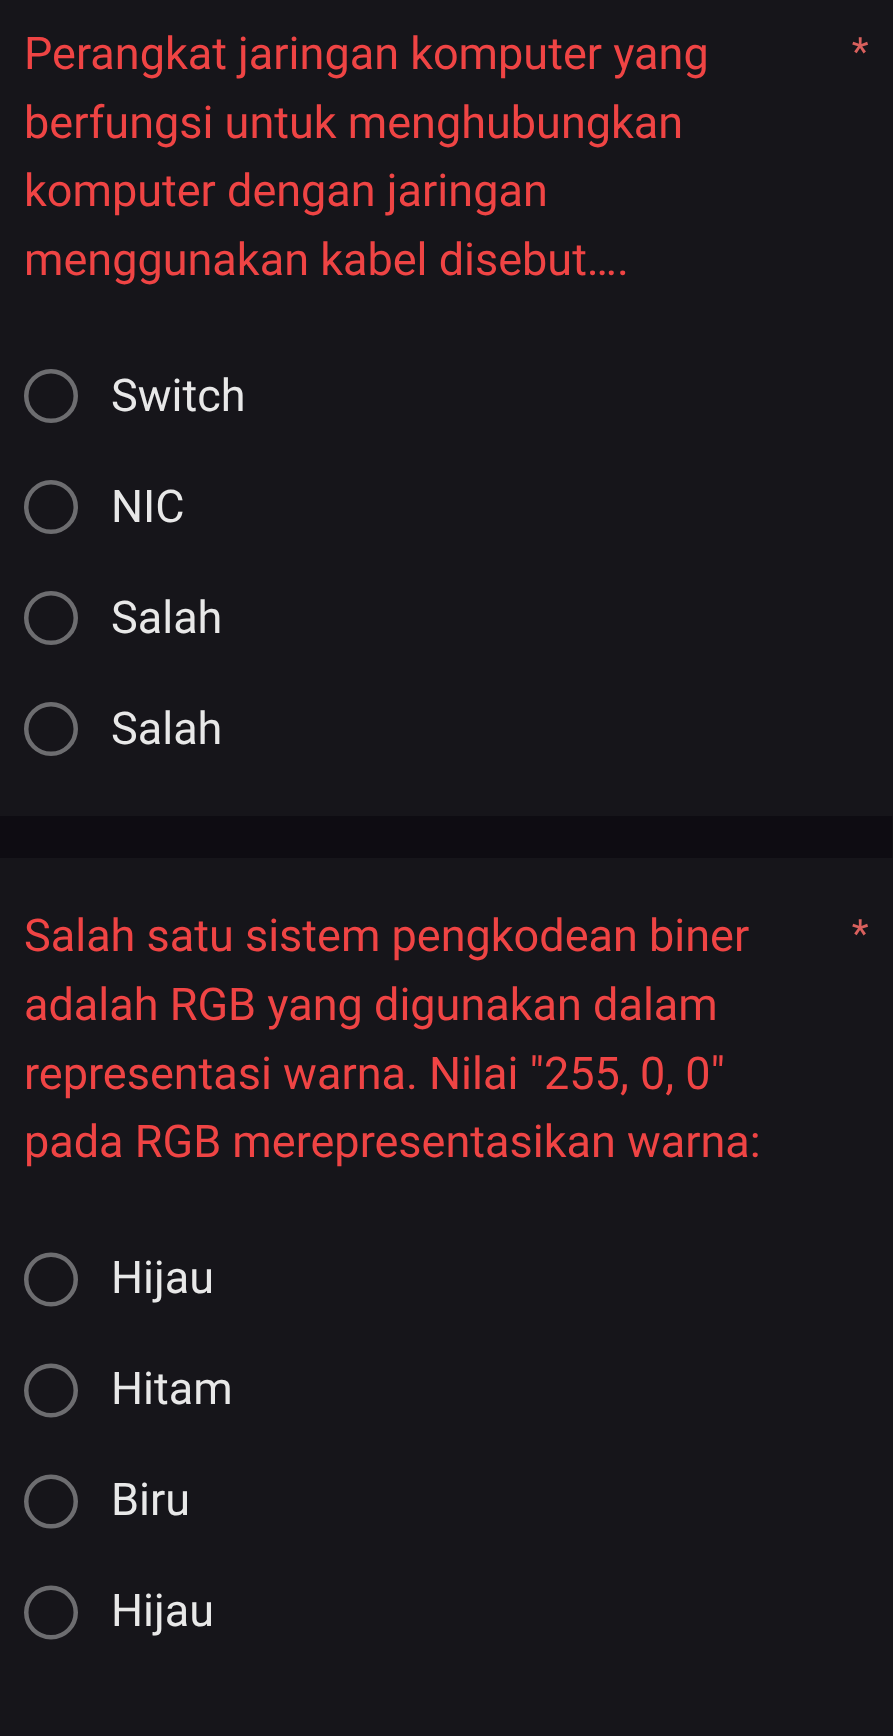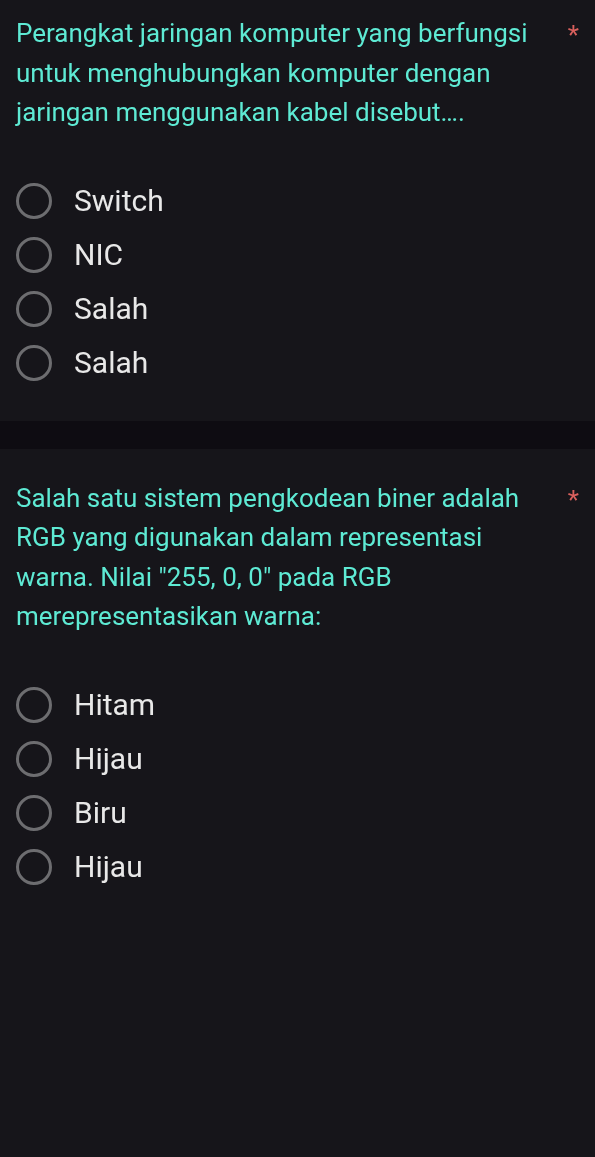--- a/index.html
+++ b/index.html
@@ -17,37 +17,37 @@
     .question-card {
       padding: 14px 16px 40px 16px;
     }
     .question-header {
       display: flex;
       justify-content: space-between;
       align-items: flex-start;
       margin-bottom: 50px;
     }
     .question-text {
-      font-size: 26px;
+      font-size: 30px;
       line-height: 1.52;
-      color: #5eead4;
+      color: #ef4444;
       letter-spacing: 0px;
       flex: 1;
       padding-right: 30px;
     }
     .required-mark {
       color: #d9605d;
       font-size: 26px;
       line-height: 1.2;
       margin-top: 6px;
     }
     .options-list {
       display: flex;
       flex-direction: column;
-      gap: 18px;
+      gap: 38px;
     }
     .option-row {
       display: flex;
       align-items: center;
       gap: 22px;
       cursor: pointer;
     }
     .radio-circle {
       width: 36px;
       height: 36px;
@@ -97,25 +97,25 @@
 <div class="separator"></div>
 
 <div class="question-card" style="padding-top:30px;">
   <div class="question-header">
     <div class="question-text">Salah satu sistem pengkodean biner adalah RGB yang digunakan dalam representasi warna. Nilai "255, 0, 0" pada RGB merepresentasikan warna:</div>
     <div class="required-mark">*</div>
   </div>
   <div class="options-list">
     <div class="option-row">
       <div class="radio-circle"></div>
-      <div class="option-label">Hitam</div>
+      <div class="option-label">Hijau</div>
     </div>
     <div class="option-row">
       <div class="radio-circle"></div>
-      <div class="option-label">Hijau</div>
+      <div class="option-label">Hitam</div>
     </div>
     <div class="option-row">
       <div class="radio-circle"></div>
       <div class="option-label">Biru</div>
     </div>
     <div class="option-row">
       <div class="radio-circle"></div>
       <div class="option-label">Hijau</div>
     </div>
   </div>

